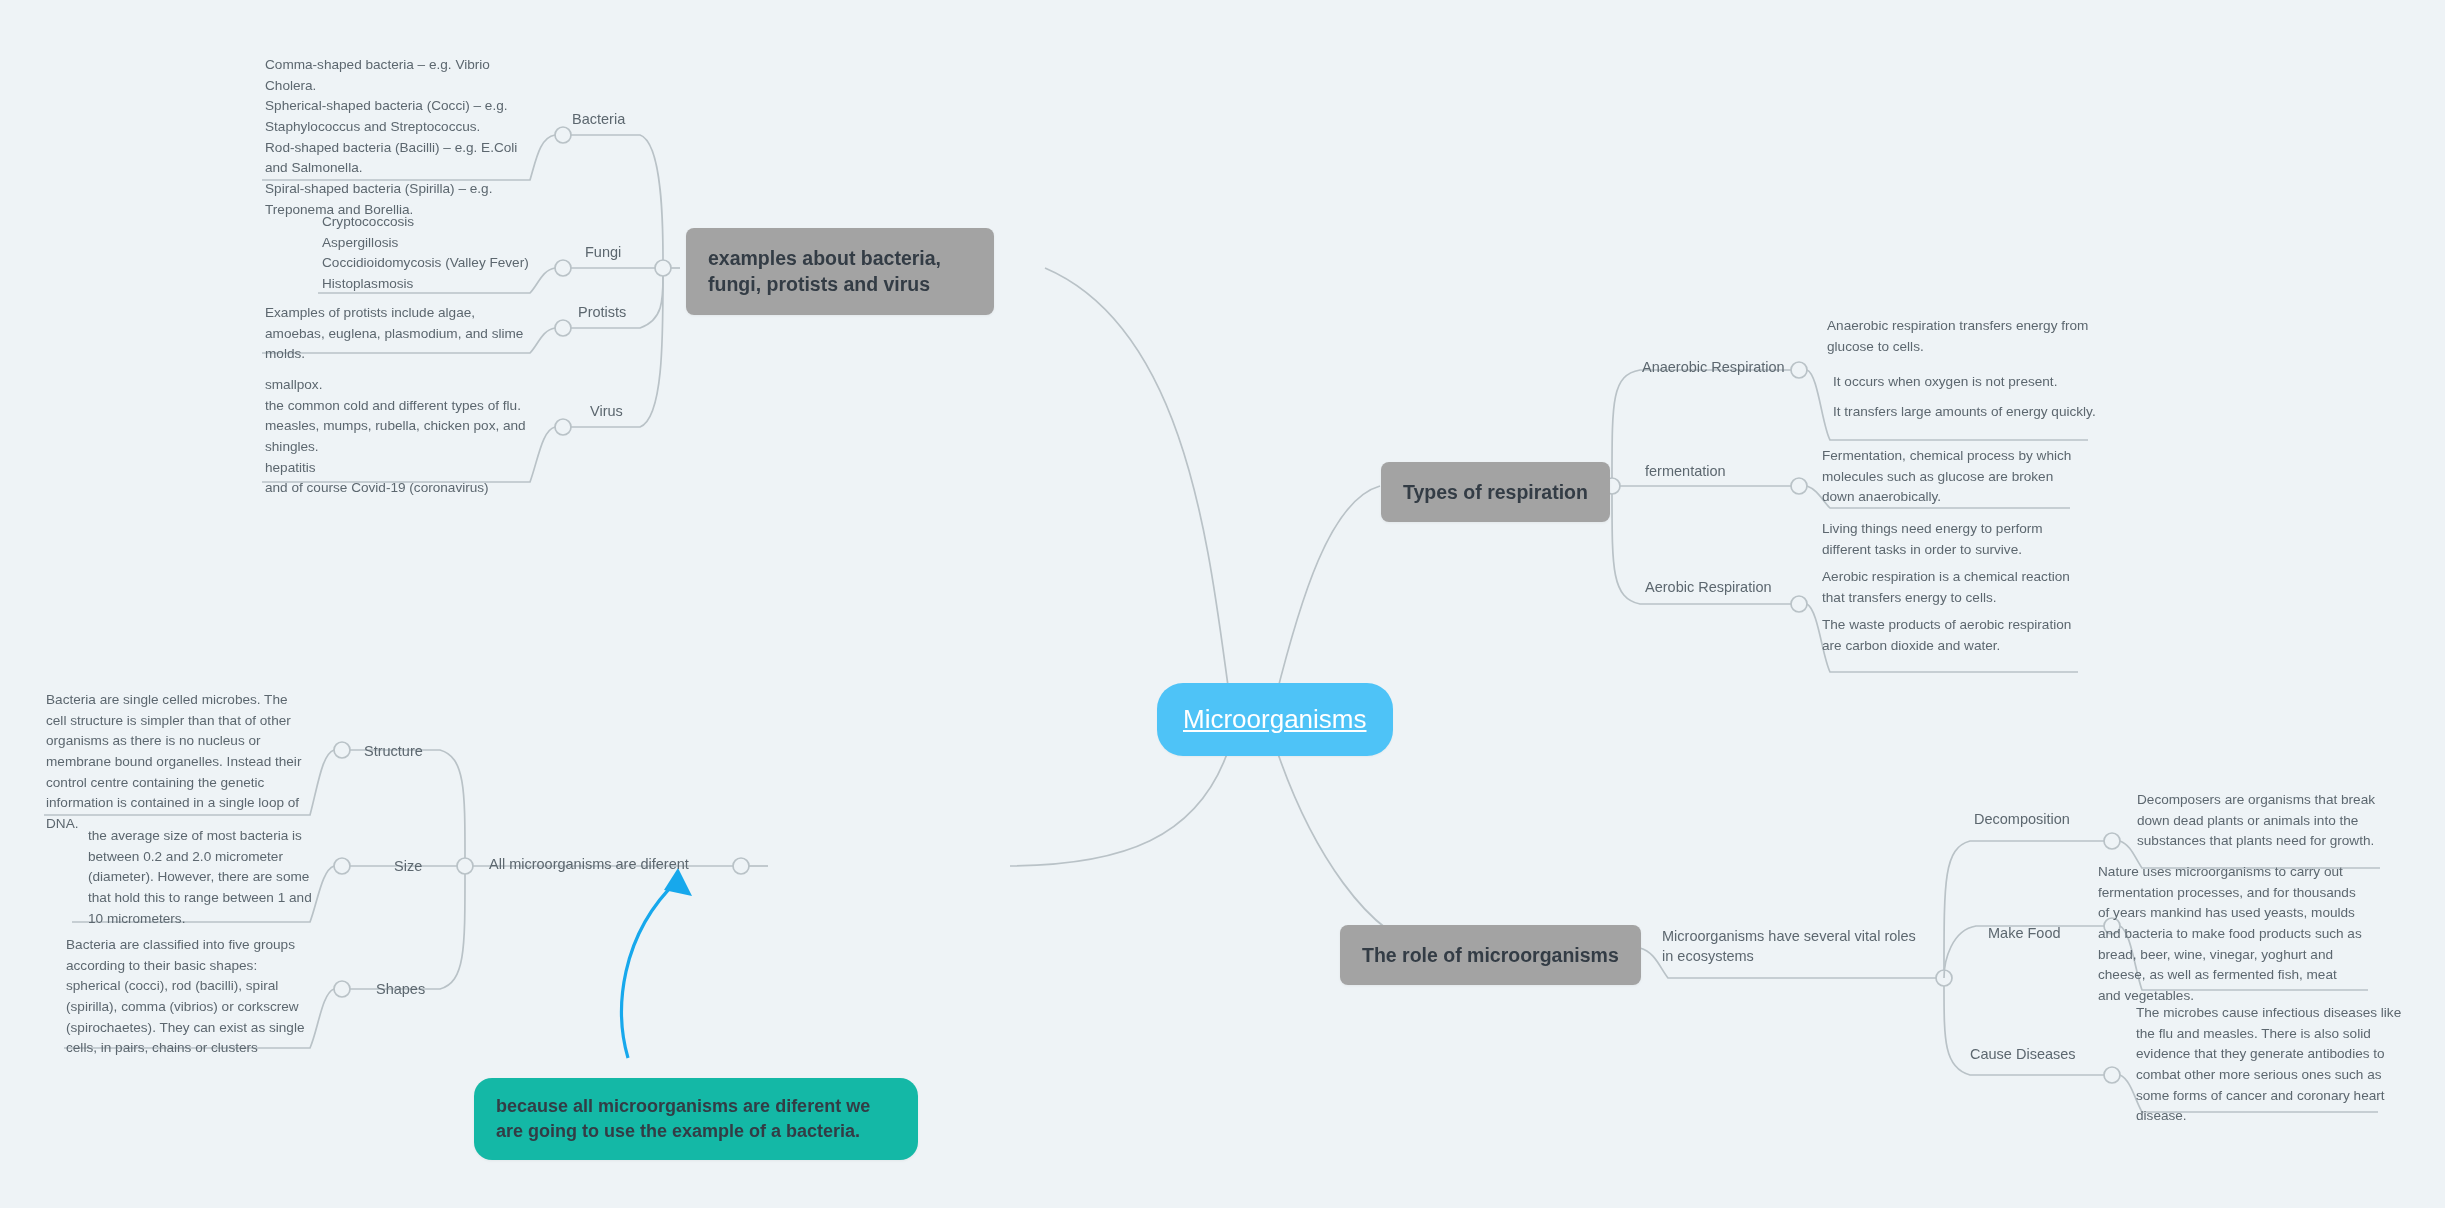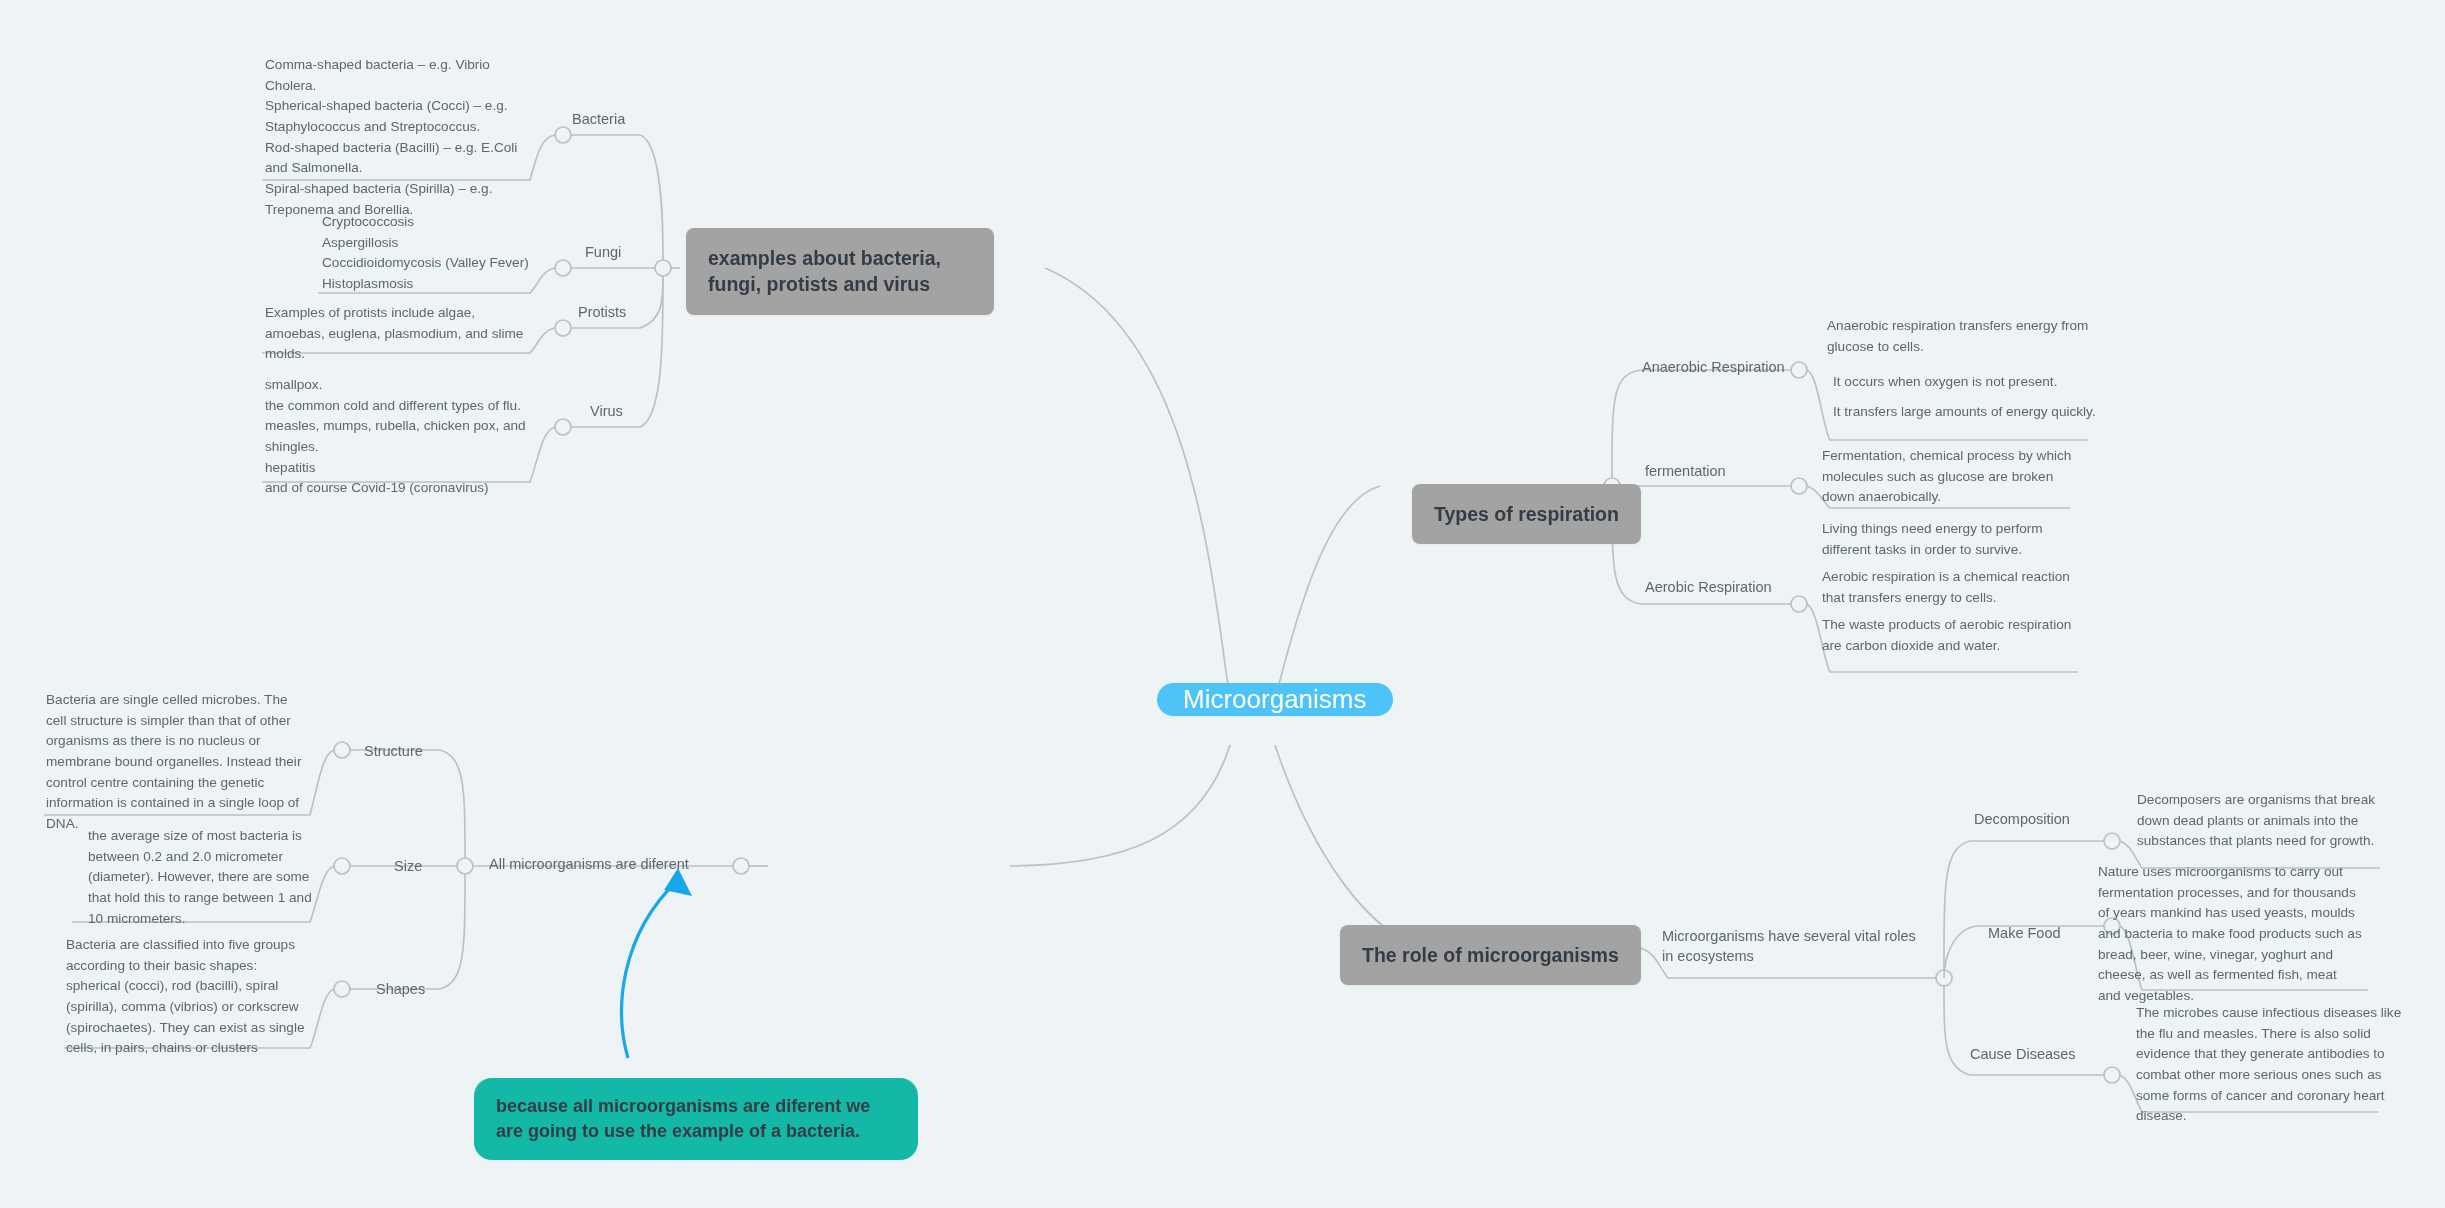--- a/index.html
+++ b/index.html
@@ -17,24 +17,25 @@
   svg#wires path.arrow{stroke:#17a8ec;stroke-width:3.2;}
   svg#wires polygon.arrowhead{fill:#17a8ec;stroke:none;}
 
   .node{position:absolute;}
 
   
   .root{
     background:#4ec3f7;color:#ffffff;
     border-radius:26px;
     font-size:26px;
-    padding:1px 26px;
+    padding:21px 26px;
     white-space:nowrap;
     line-height:1.2;
     box-shadow:0 1px 2px rgba(0,0,0,.04);
+    text-decoration:underline;
   }
   
   .topic{
     background:#a3a3a3;color:#333c45;
     border-radius:8px;
     font-size:19.5px;font-weight:bold;
     padding:17px 22px;
     line-height:1.35;
     box-shadow:0 1px 3px rgba(0,0,0,.05);
   }
@@ -149,21 +150,21 @@
   <div class="node sublabel" style="left:578px;top:303px;">Protists</div>
   <div class="node leaf" style="left:265px;top:303px;width:265px;">Examples of protists include algae, amoebas, euglena, plasmodium, and slime molds.</div>
 
   <div class="node sublabel" style="left:590px;top:402px;">Virus</div>
   <div class="node leaf" style="left:265px;top:375px;width:270px;white-space:pre-line;">smallpox.
 the common cold and different types of flu.
 measles, mumps, rubella, chicken pox, and shingles.
 hepatitis
 and of course Covid-19 (coronavirus)</div>
 
-  <div class="node topic" style="left:1381px;top:484px;margin-left:31px;">Types of respiration</div>
+  <div class="node topic" style="left:1381px;top:462px;">Types of respiration</div>
 
   <div class="node sublabel" style="left:1642px;top:358px;">Anaerobic Respiration</div>
   <div class="node leaf" style="left:1827px;top:316px;width:268px;">Anaerobic respiration transfers energy from glucose to cells.</div>
   <div class="node leaf" style="left:1833px;top:372px;width:268px;">It occurs when oxygen is not present.</div>
   <div class="node leaf" style="left:1833px;top:402px;width:268px;">It transfers large amounts of energy quickly.</div>
 
   <div class="node sublabel" style="left:1645px;top:462px;">fermentation</div>
   <div class="node leaf" style="left:1822px;top:446px;width:260px;">Fermentation, chemical process by which molecules such as glucose are broken down anaerobically.</div>
 
   <div class="node sublabel" style="left:1645px;top:578px;">Aerobic Respiration</div>

